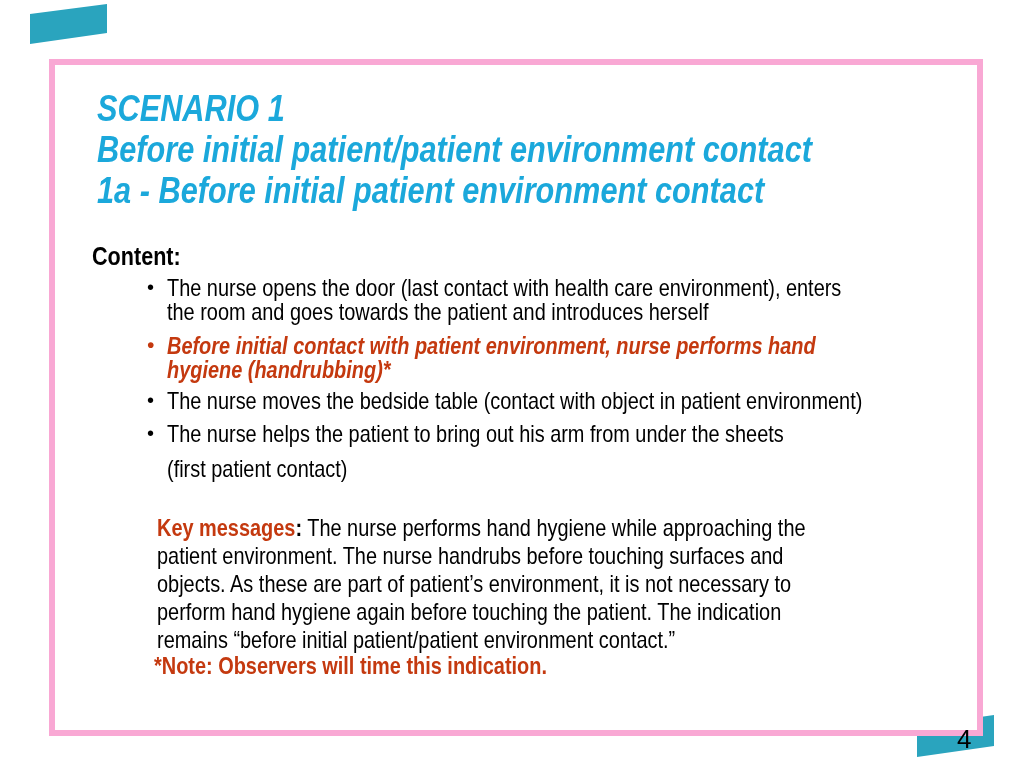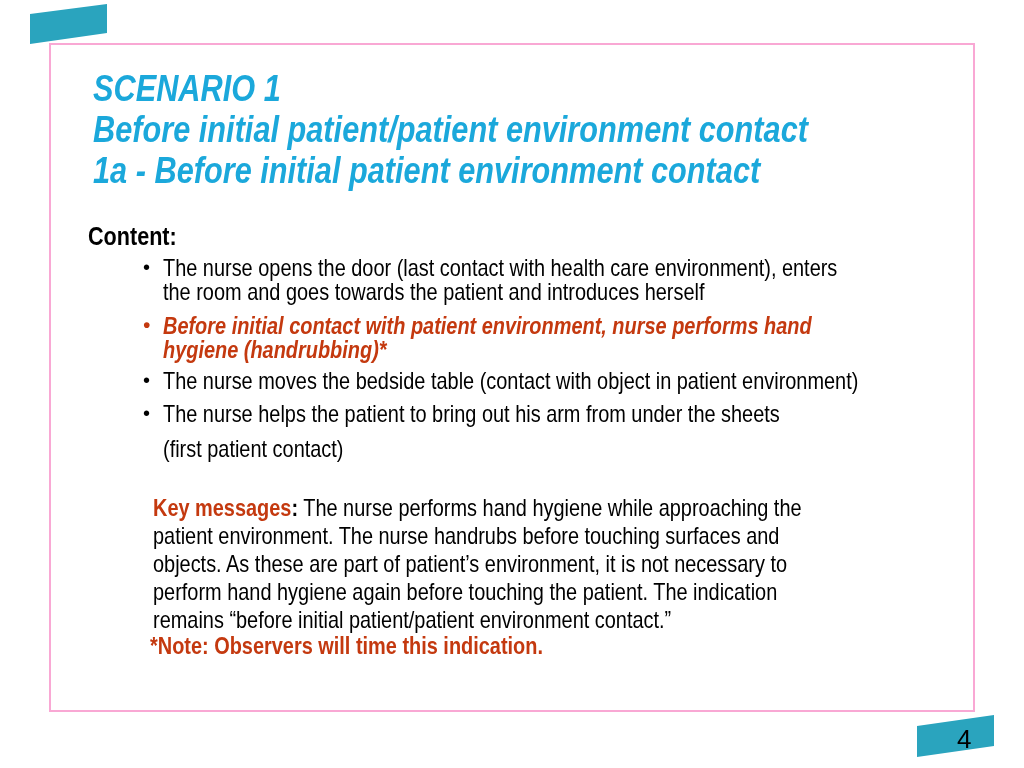--- a/index.html
+++ b/index.html
@@ -4,22 +4,22 @@
 <style>
   html,body{margin:0;padding:0;}
   body{
     width:1024px;height:768px;position:relative;overflow:hidden;
     background:#ffffff;
     font-family:"Liberation Sans", sans-serif;
     color:#000;
   }
   .accent{position:absolute;}
   .slide{
-    position:absolute;left:49px;top:43px;width:922px;height:665px;
-    border:2px solid #f9a8d4;background:#ffffff;
+    position:absolute;left:49px;top:59px;width:922px;height:665px;
+    border:6px solid #f9a8d4;background:#ffffff;
   }
   .narrowX{transform:scaleX(0.83);transform-origin:0 0;}
   .title{
     position:absolute;left:42px;top:23px;width:860px;
     font-size:37px;line-height:41px;font-weight:bold;font-style:italic;
     color:#1ba8db;white-space:nowrap;
   }
   .content-label{
     position:absolute;left:37px;top:176px;width:300px;
     font-size:26px;line-height:30px;font-weight:bold;color:#000;

